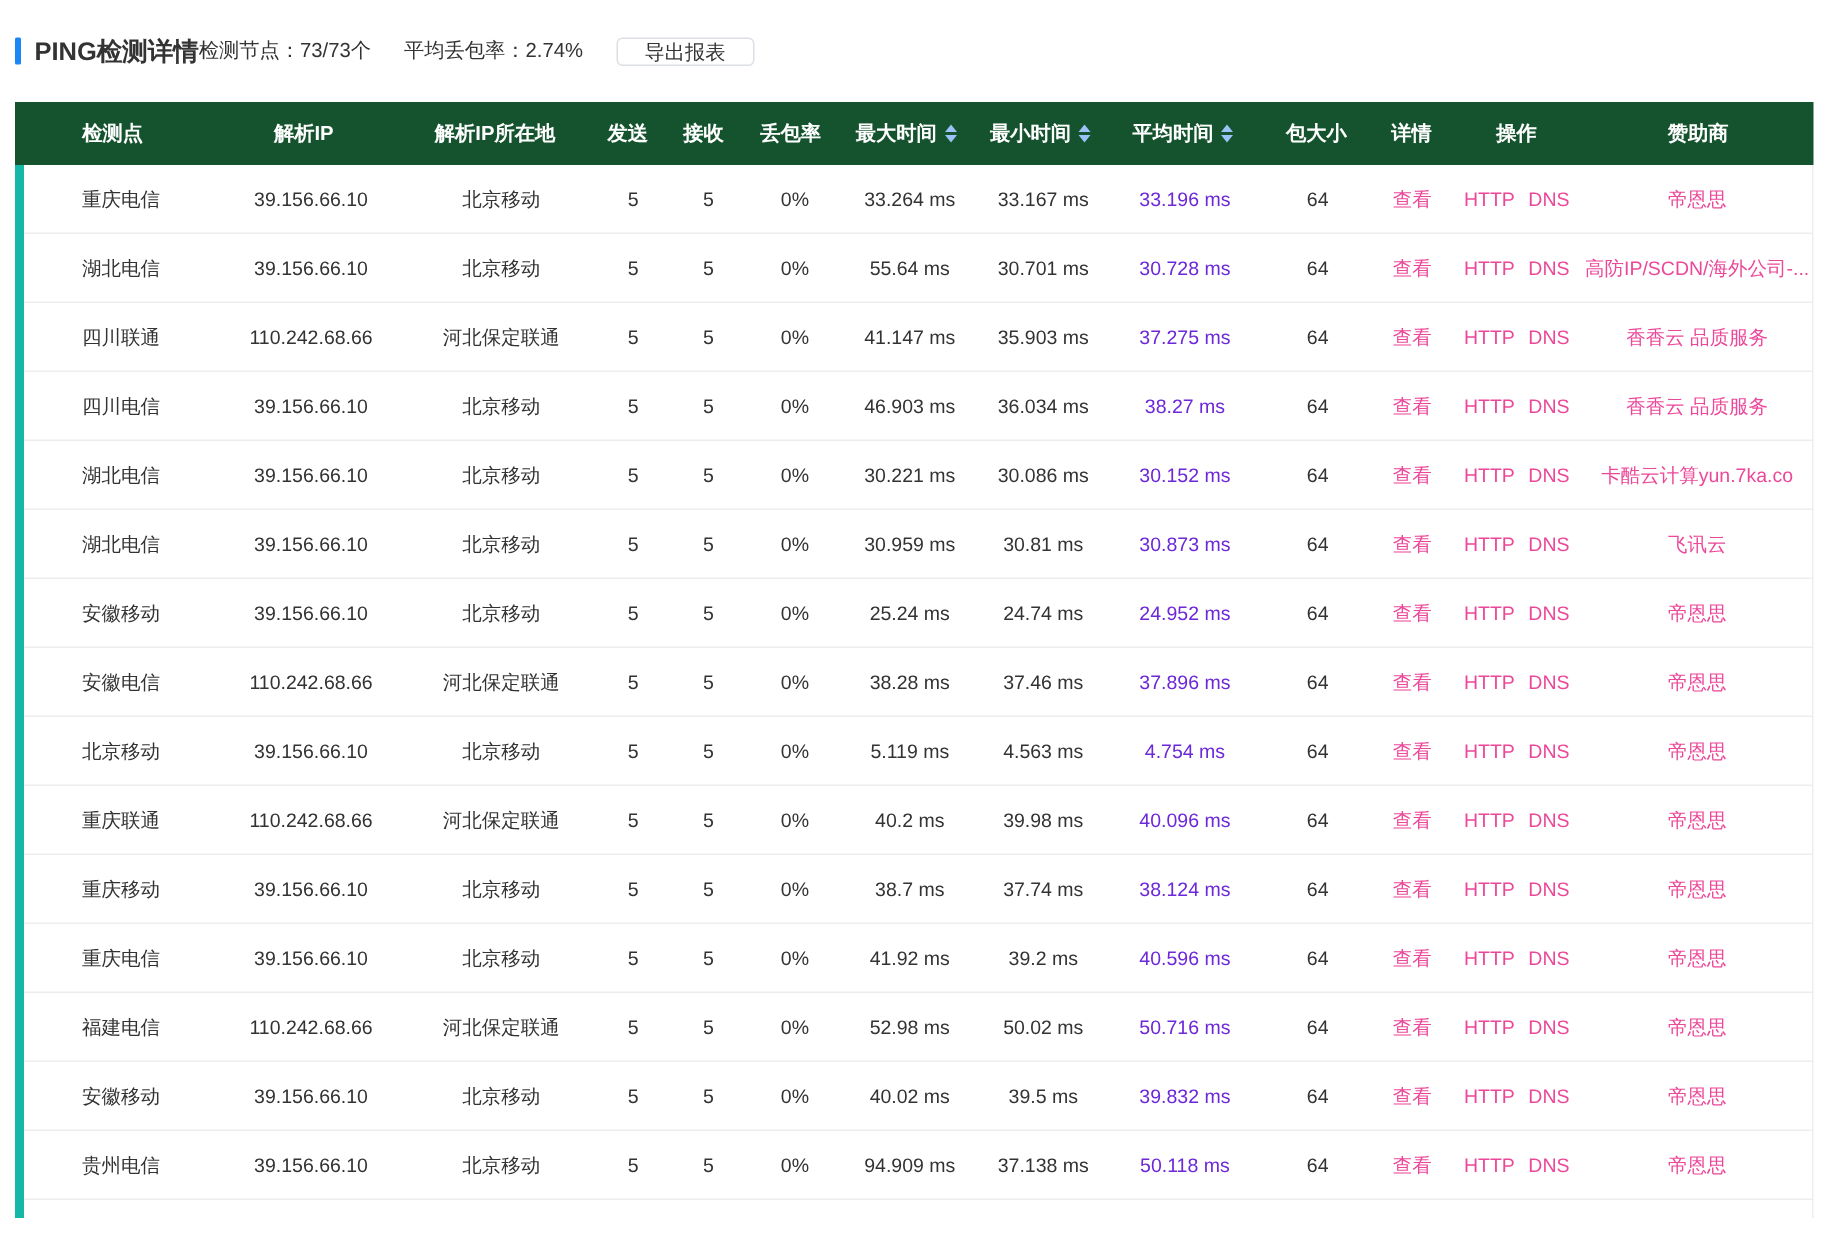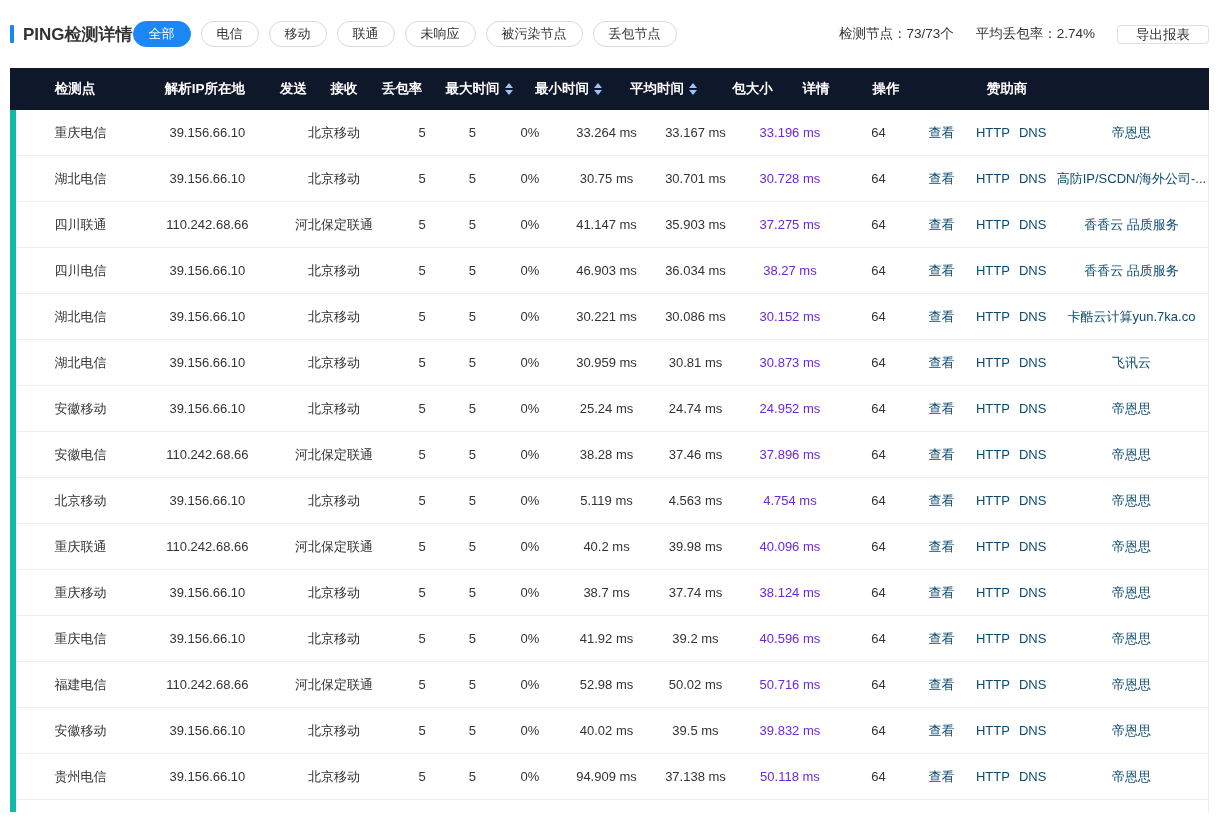--- a/index.html
+++ b/index.html
@@ -14,66 +14,60 @@
   .pill { height:26px; line-height:24px; padding:0 15px; border:1px solid #d9d9d9; border-radius:14px;
     font-size:13px; color:#333; background:#fff; cursor:pointer; white-space:nowrap; }
   .pill.active { background:#1b87f5; border-color:#1b87f5; color:#fff; }
   .header-right { display:flex; align-items:center; gap:22px; white-space:nowrap; }
   .stat { font-size:13.5px; }
   .export-btn { height:19px; padding:0 18px; background:#fff; border:1px solid #dcdfe6; border-radius:4px;
     font-size:13.5px; color:#333; cursor:pointer; font-family:inherit; }
 
   
   .table { margin:0 12px 0 10px; }
-  .thead { display:flex; height:42px; background:#0f172a; color:#fff; align-items:flex-end; }
+  .thead { display:flex; height:42px; background:#14532d; color:#fff; align-items:flex-end; }
   .th { display:flex; justify-content:center; align-items:center; gap:5px;
     font-size:13.5px; font-weight:bold; height:100%; }
   .sort { display:flex; flex-direction:column; gap:2px; cursor:pointer; }
   .sort i { display:block; width:0; height:0; border-left:4px solid transparent; border-right:4px solid transparent; }
   .sort .up { border-bottom:5px solid #9dc2f8; }
   .sort .dn { border-top:5px solid #9dc2f8; }
   .tbody, .tail-row { border-left:6px solid #14b8a6; border-right:1px solid #ededed; }
   .tr { display:flex; height:46px; align-items:center; border-bottom:1px solid #ededed; font-size:13px; }
   .td { text-align:center; overflow:hidden; white-space:nowrap; }
   .td.green { color:#6d28d9; }
-  .link { color:#0c4a6e; cursor:pointer; }
+  .link { color:#ec4899; cursor:pointer; }
   .tail-row { height:12px; }
 
   
   .c0{width:130px}.c1{width:125px}.c2{width:130px}.c3{width:47px}.c4{width:54px}
   .c5{width:62px}.c6{width:92px}.c7{width:87px}.c8{width:103px}.c9{width:75px}
   .c10{width:52px}.c11{width:88px}.c12{width:154px}
 </style>
 </head>
 <body>
 
 <div class="topbar">
   <span class="title-accent"></span>
   <div class="page-title">PING检测详情</div>
-  <div class="filters" id="filters">
-      <span class="pill active">全部</span>
-      <span class="pill">电信</span>
-      <span class="pill">移动</span>
-      <span class="pill">联通</span>
-      <span class="pill">未响应</span>
-      <span class="pill">被污染节点</span>
-      <span class="pill">丢包节点</span>
-    </div>
   <div class="header-right">
     <div class="stat"><span>检测节点：</span><span>73/73个</span></div>
     <div class="stat"><span>平均丢包率：</span><span>2.74%</span></div>
     <button class="export-btn">导出报表</button>
   </div>
 </div>
 
 <div class="table">
   <div class="thead" id="thead">
       <div class="th c0">
         <span>检测点</span>
       </div>
+      <div class="th c1">
+        <span>解析IP</span>
+      </div>
       <div class="th c2">
         <span>解析IP所在地</span>
       </div>
       <div class="th c3">
         <span>发送</span>
       </div>
       <div class="th c4">
         <span>接收</span>
       </div>
       <div class="th c5">
@@ -129,21 +123,21 @@
         <div class="td c11"><span class="link">HTTP</span><span class="link" style="margin-left: 9px;">DNS</span></div>
         <div class="td c12"><span class="link">帝恩思</span></div>
       </div>
       <div class="tr">
         <div class="td c0">湖北电信</div>
         <div class="td c1">39.156.66.10</div>
         <div class="td c2">北京移动</div>
         <div class="td c3">5</div>
         <div class="td c4">5</div>
         <div class="td c5">0%</div>
-        <div class="td c6">30.75 ms</div>
+        <div class="td c6">55.64 ms</div>
         <div class="td c7">30.701 ms</div>
         <div class="td c8 green">30.728 ms</div>
         <div class="td c9">64</div>
         <div class="td c10"><span class="link">查看</span></div>
         <div class="td c11"><span class="link">HTTP</span><span class="link" style="margin-left: 9px;">DNS</span></div>
         <div class="td c12"><span class="link">高防IP/SCDN/海外公司-...</span></div>
       </div>
       <div class="tr">
         <div class="td c0">四川联通</div>
         <div class="td c1">110.242.68.66</div>

